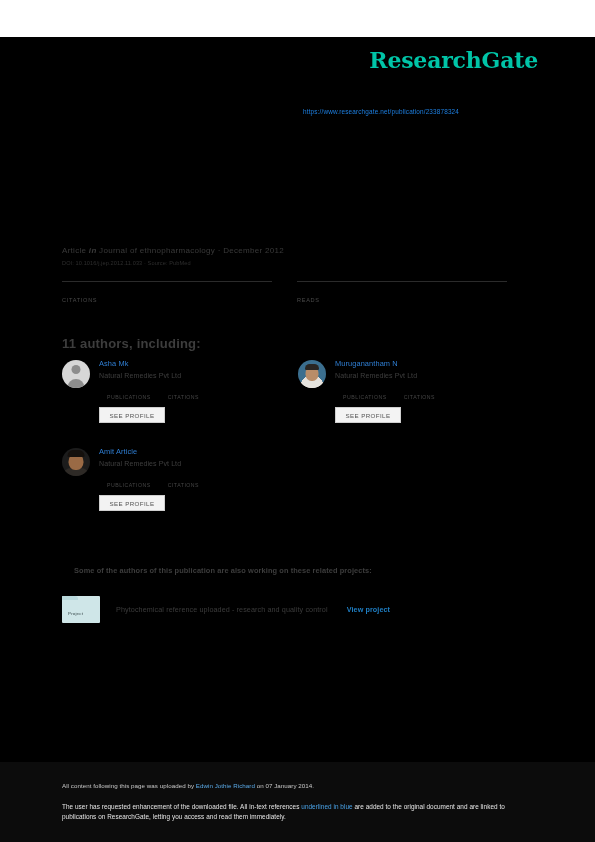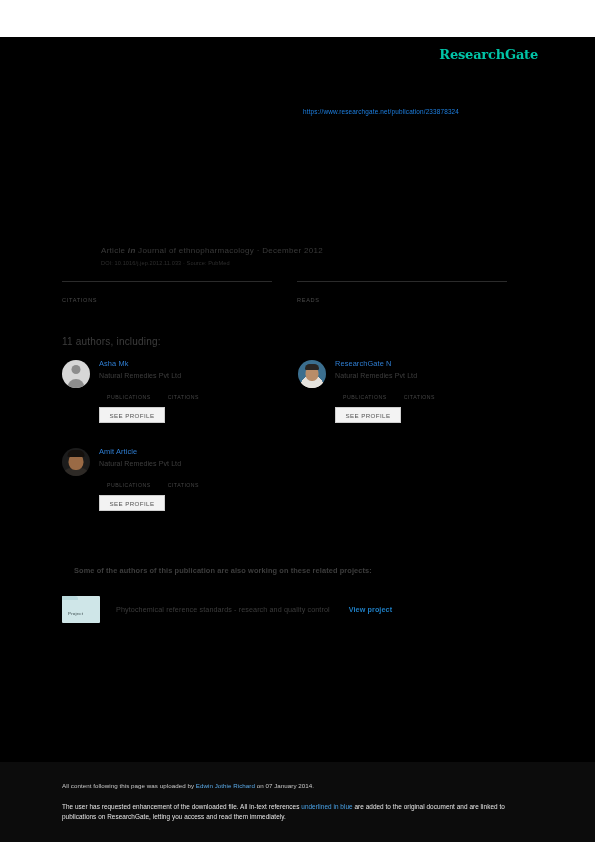--- a/index.html
+++ b/index.html
@@ -37,21 +37,21 @@
     width: 595px;
     height: 80px;
     background: #0c0c0c;
   }
 
   
   .brand {
     position: absolute;
     right: 57px;
     top: 47px;
-    font-size: 13px;
+    font-size: 22px;
     font-weight: bold;
     letter-spacing: -0.2px;
     color: #00c4a7;
     font-family: "DejaVu Serif", serif;
   }
 
   .pub-url {
     position: absolute;
     left: 303px;
     top: 108px;
@@ -60,21 +60,20 @@
     letter-spacing: 0.15px;
     white-space: nowrap;
   }
 
   
   .meta-wrap {
     position: absolute;
     left: 62px;
     top: 246px;
     width: 470px;
-    margin-left: 39px;
   }
   .article-line {
     font-size: 8px;
     color: #3a3a3a;
     letter-spacing: 0.3px;
     white-space: nowrap;
   }
   .article-line .word-article { color: #3a3a3a; }
   .article-line .word-in {
     font-style: italic;
@@ -117,23 +116,24 @@
     color: #4a4a4a;
     letter-spacing: 0.7px;
     margin-top: 1px;
   }
 
   
   .authors-heading {
     position: absolute;
     left: 62px;
     top: 336px;
-    font-size: 10px;
+    font-size: 13px;
     color: #3d3d3d;
     letter-spacing: 0.2px;
+    font-weight: bold;
   }
   .authors-grid {
     position: absolute;
     left: 62px;
     top: 358px;
     width: 472px;
   }
   .author-row {
     display: flex;
     margin-bottom: 23px;
@@ -437,21 +437,21 @@
         </div>
       </div>
 
       <div class="author-card">
         <div class="avatar photo-a">
           <div class="shoulders"></div>
           <div class="face"></div>
           <div class="hair"></div>
         </div>
         <div class="author-info">
-          <div class="author-name">ResearchGate N</div>
+          <div class="author-name">Muruganantham N</div>
           <div class="author-affil">Natural Remedies Pvt Ltd</div>
           <div class="author-stats">
             <div class="astat">
               <div class="astat-num"></div>
               <div class="astat-label">PUBLICATIONS</div>
             </div>
             <div class="astat">
               <div class="astat-num"></div>
               <div class="astat-label">CITATIONS</div>
             </div>
@@ -492,21 +492,21 @@
   </div>
 
   <div class="projects-heading">Some of the authors of this publication are also working on these related projects:</div>
 
   <div class="project-row">
     <div class="project-thumb">
       <div class="tab"></div>
       <div class="thumb-label">Project</div>
     </div>
     <div class="project-text">
-      <span>Phytochemical reference standards - research and quality control</span><span class="view-project">View project</span>
+      <span>Phytochemical reference uploaded - research and quality control</span><span class="view-project">View project</span>
     </div>
   </div>
 
   <div class="footer-line1">
     <span>All content following this page was uploaded by </span><a href="#">Edwin Jothie Richard</a><span> on 07 January 2014.</span>
   </div>
 
   <div class="footer-para">
     <span>The user has requested enhancement of the downloaded file. All in-text references </span><span class="blue-link">underlined in blue</span><span> are added to the original document and are linked to publications on ResearchGate, letting you access and read them immediately.</span>
   </div>

